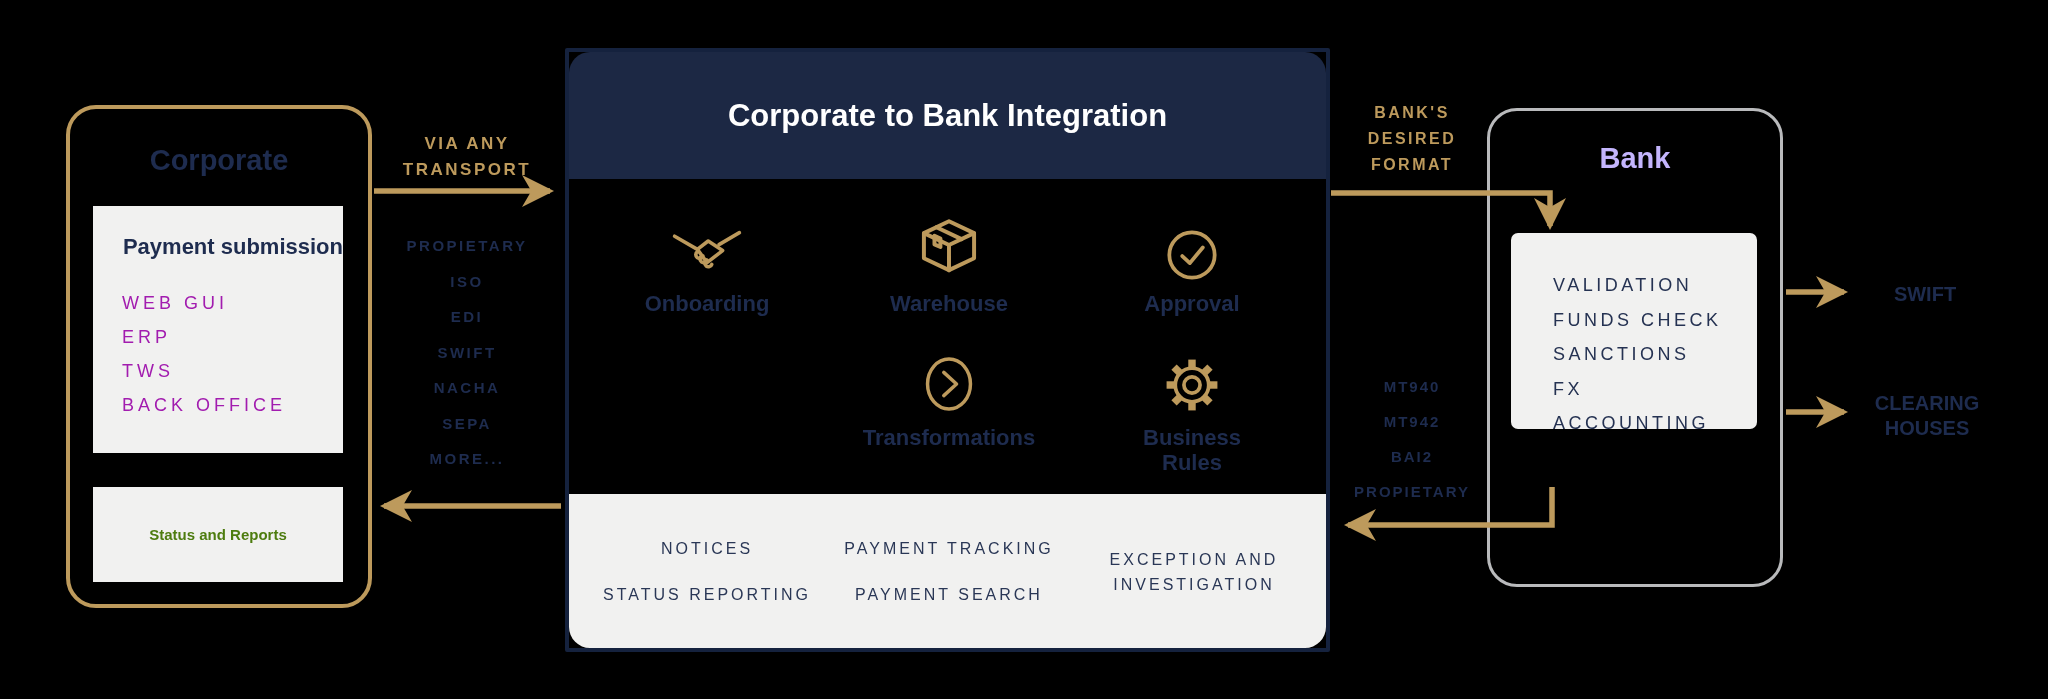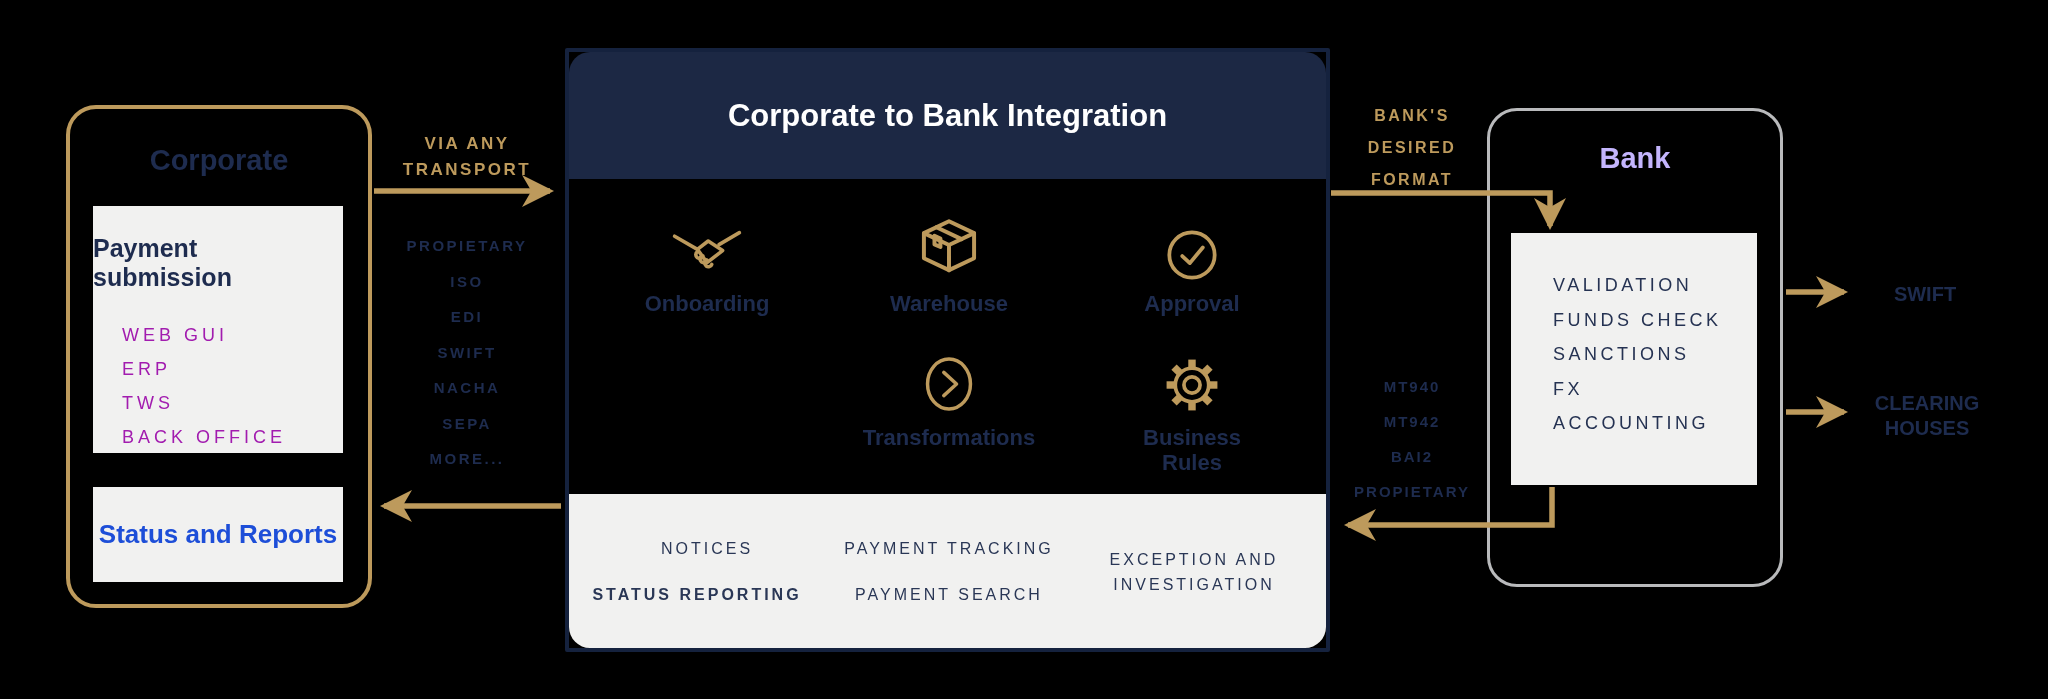--- a/index.html
+++ b/index.html
@@ -20,34 +20,34 @@
     box-sizing: border-box;
   }
   .corp-title {
     left: 66px; top: 144px; width: 306px;
     text-align: center; color: #1E2C4F;
     font-size: 29px; font-weight: bold;
   }
   .panel { background: #F1F1F0; }
   .pay-panel { left: 93px; top: 206px; width: 250px; height: 247px; }
   .pay-title {
-    margin-top: 28px; text-align: left;
-    color: #1E2C4F; font-size: 25px; font-weight: bold;
+    margin-top: 28px; text-align: right;
+    color: #1E2C4F; font-size: 22px; font-weight: bold;
   }
   .caps-list {
     margin: 26px 0 0 29px;
     color: #a21caf; font-size: 18px; font-weight: 500;
     letter-spacing: 4px; line-height: 34px;
     white-space: nowrap;
   }
   .status-panel {
     left: 93px; top: 487px; width: 250px; height: 95px;
     display: flex; align-items: center; justify-content: center;
   }
-  .status-title { color: #1d4ed8; font-size: 26px; font-weight: bold; }
+  .status-title { color: #4d7c0f; font-size: 15px; font-weight: bold; }
 
   
   .transport-label {
     left: 377px; top: 131px; width: 180px;
     text-align: center; color: #BD9A5C;
     font-size: 17px; font-weight: bold; letter-spacing: 2.5px;
     line-height: 26px;
   }
   .formats-list {
     left: 367px; top: 228px; width: 200px;
@@ -93,41 +93,41 @@
     letter-spacing: 3px; text-align: center; line-height: 25px;
     white-space: nowrap;
   }
   .service.wrap { white-space: normal; width: 210px; }
 
   
   .bank-format-label {
     left: 1338px; top: 100px; width: 148px;
     text-align: center; color: #BD9A5C;
     font-size: 16px; font-weight: bold; letter-spacing: 2.5px;
-    line-height: 32px;
+    line-height: 26px;
   }
   .return-formats {
     left: 1338px; top: 369px; width: 148px;
     text-align: center; color: #1E2C4F;
     font-size: 15px; font-weight: bold; letter-spacing: 2px;
     line-height: 35px;
   }
 
   
   .bank-box {
     left: 1487px; top: 108px; width: 296px; height: 479px;
     border: 3px solid #B9BABC; border-radius: 30px;
     box-sizing: border-box;
   }
   .bank-title {
     left: 1487px; top: 142px; width: 296px;
     text-align: center; color: #c4b5fd;
     font-size: 29px; font-weight: bold;
   }
-  .bank-panel { left: 1511px; top: 233px; width: 246px; height: 252px; }
+  .bank-panel { left: 1511px; top: 233px; width: 246px; height: 196px; border-radius: 7px; }
   .bank-functions {
     margin: 35px 0 0 42px;
     color: #253252; font-size: 18px; font-weight: 500;
     letter-spacing: 3.5px; line-height: 34.5px;
     white-space: nowrap;
   }
 
   
   .dest { color: #1E2C4F; font-size: 20px; font-weight: bold; text-align: center; line-height: 25px; }
   .dest-swift { left: 1870px; top: 282px; width: 110px; }
@@ -246,21 +246,21 @@
             <line x1="0" y1="-27" x2="0" y2="-41"></line>
             <line x1="19.1" y1="-19.1" x2="29" y2="-29"></line>
           </g>
         </svg>
       </div>
       <div class="feature-label">Business Rules</div>
     </div>
 
     <div class="services-panel">
       <div class="service" style="left:138px; top:54px;">NOTICES</div>
-      <div class="service" style="left:128px; top:100px;font-weight:bold;">STATUS REPORTING</div>
+      <div class="service" style="left:138px; top:100px;">STATUS REPORTING</div>
       <div class="service" style="left:380px; top:54px;">PAYMENT TRACKING</div>
       <div class="service" style="left:380px; top:100px;">PAYMENT SEARCH</div>
       <div class="service wrap" style="left:625px; top:78px;">EXCEPTION AND INVESTIGATION</div>
     </div>
   </div>
 
   <div class="abs bank-format-label">BANK'S DESIRED FORMAT</div>
   <div class="abs return-formats">
     <div>MT940</div>
     <div>MT942</div>

